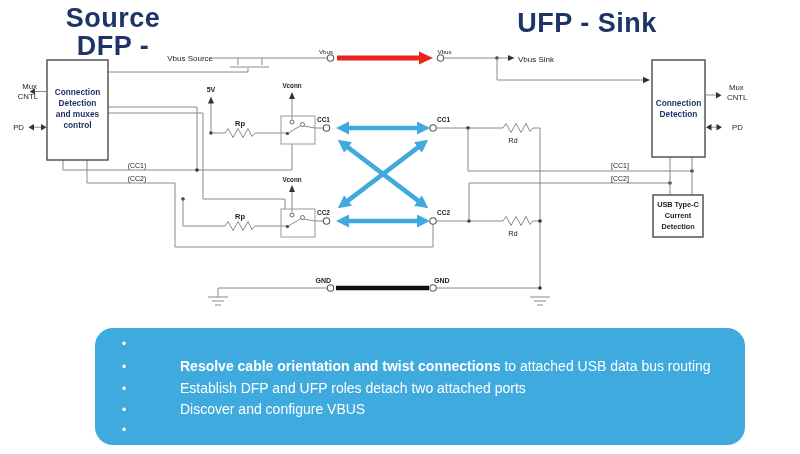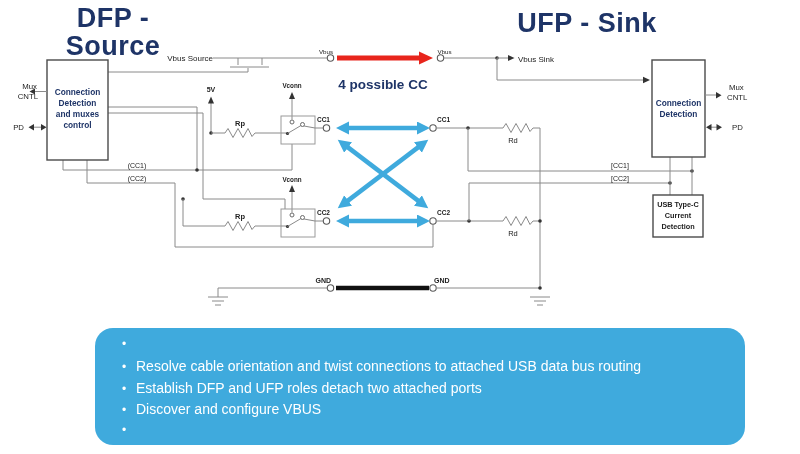--- a/index.html
+++ b/index.html
@@ -22,36 +22,35 @@
   .navy{fill:#1e3467;font-weight:bold;}
   .blue{stroke:#3faadd;stroke-width:4.5;fill:none;}
   .redline{stroke:#e8251c;stroke-width:4.8;fill:none;}
   .redfill{fill:#e8251c;}
   .arr{fill:#333333;}
   .panel{position:absolute;left:95px;top:328px;width:650px;height:117px;
          background:#3faadd;border-radius:18px;}
   .rows{padding-top:9px;}
   .row{display:flex;align-items:baseline;height:21.4px;color:#ffffff;font-size:14px;}
   .bullet{width:14px;margin-left:27px;font-size:12px;flex:none;}
-  .b{font-weight:normal;white-space:pre;}
+  .b{font-weight:bold;white-space:pre;margin-left:44px;}
   .t{white-space:pre;}
 </style>
 </head>
 <body>
 
 <div class="stage">
 
   <div class="title t-dfp">
+    <div>Source</div>
     <div>DFP -</div>
-    <div>Source</div>
   </div>
   <div class="title t-ufp">UFP - Sink</div>
 
   <div class="cfg">
-    <div>4 possible CC</div>
   </div>
 
   <svg class="schem" width="800" height="322" viewBox="0 0 800 322">
     <defs>
       <g id="res">
         <polyline class="wire" points="0,0 3,0 6,-4.5 11,4.5 16,-4.5 21,4.5 26,-4.5 30,3.5 33,0 36,0"></polyline>
       </g>
       <g id="gndsym">
         <path class="wire" d="M-10,0 H10 M-6,4 H6 M-3,8 H3" stroke-width="1.4"></path>
       </g>

